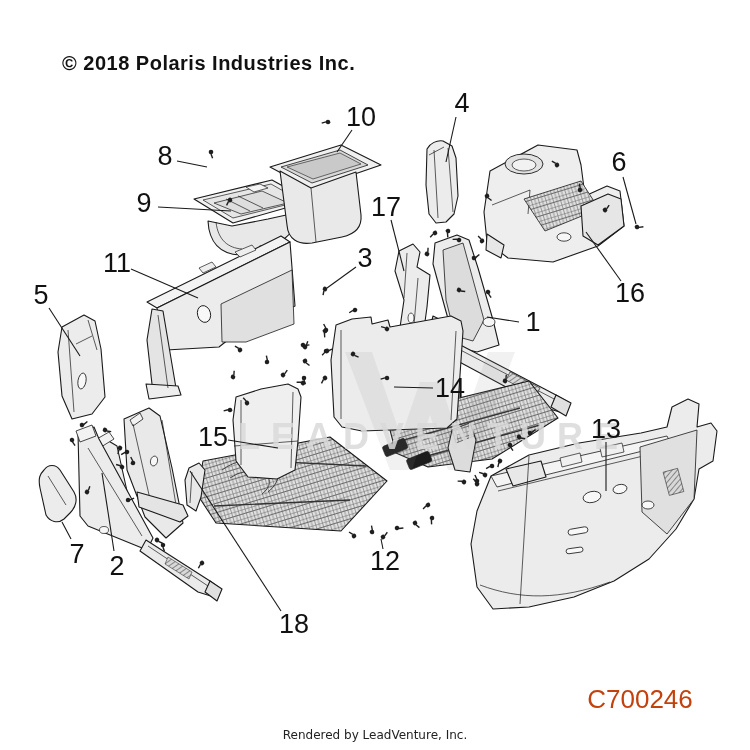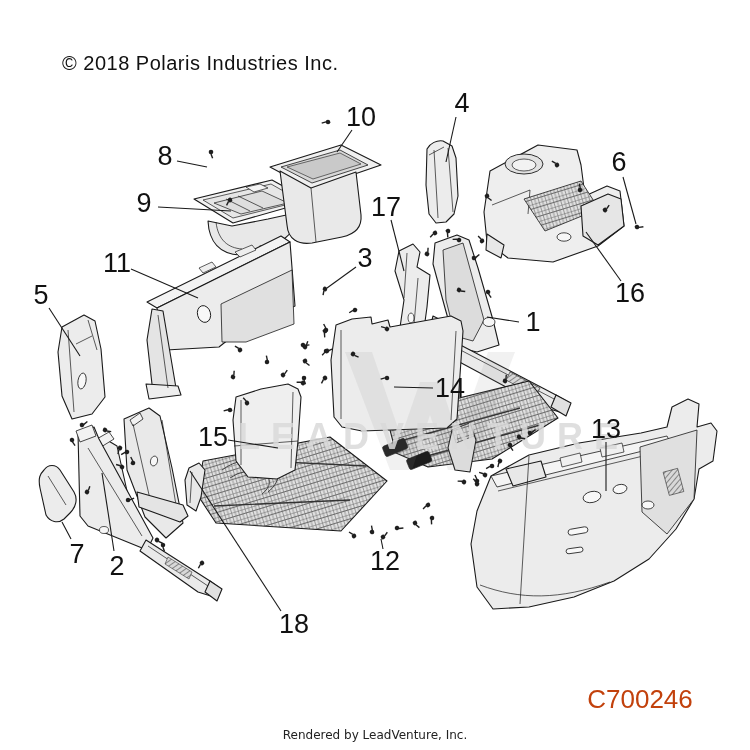--- a/index.html
+++ b/index.html
@@ -1,18 +1,18 @@
 <!DOCTYPE html>
 <html><head>
 <meta charset="utf-8">
 <style>
   html,body{margin:0;padding:0;background:#fff;}
   .canvas{position:relative;width:750px;height:750px;background:#fff;overflow:hidden;
           font-family:"Liberation Sans",sans-serif;}
-  .copyright{position:absolute;left:62px;top:52px;font-size:20px;color:#111;letter-spacing:.5px;}
+  .copyright{position:absolute;left:62px;top:52px;font-size:20px;color:#111;letter-spacing:.5px;font-weight:bold;}
   .drawing-code{position:absolute;left:560px;top:684px;width:160px;text-align:center;
                 font-size:26px;color:#c2410c;}
   .rendered-by{position:absolute;left:0;top:728px;width:750px;text-align:center;
                font-size:12px;color:#222;font-family:"DejaVu Sans",sans-serif;}
   svg text.callout{font-family:"Liberation Sans",sans-serif;font-size:27px;fill:#111;}
   svg .wm-text{font-family:"Liberation Sans",sans-serif;font-weight:bold;font-size:36px;
                letter-spacing:11px;fill:#dadada;opacity:.85;}
 </style>
 </head>
 <body>

